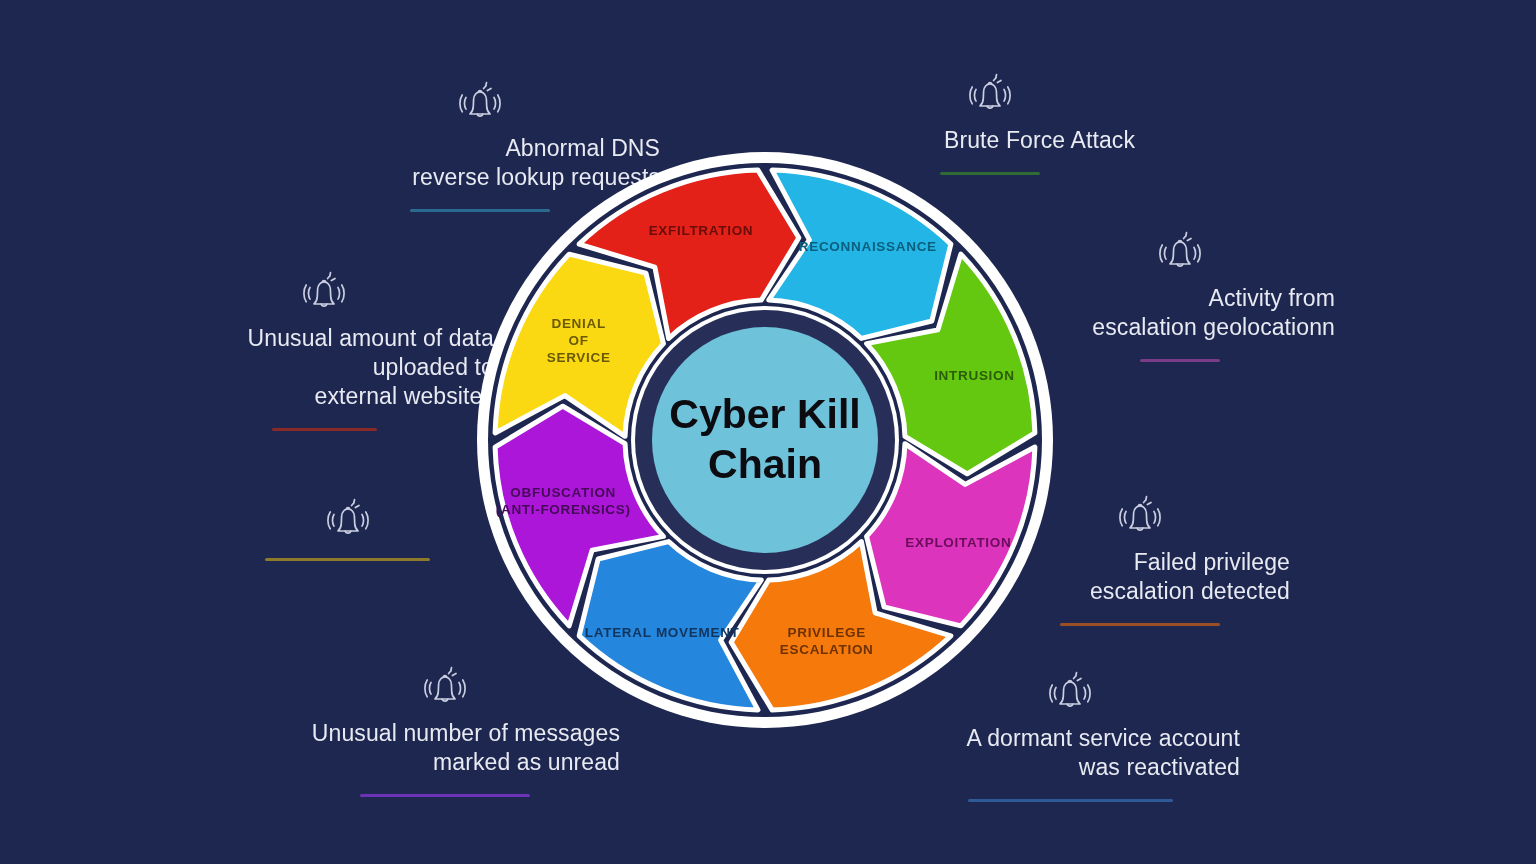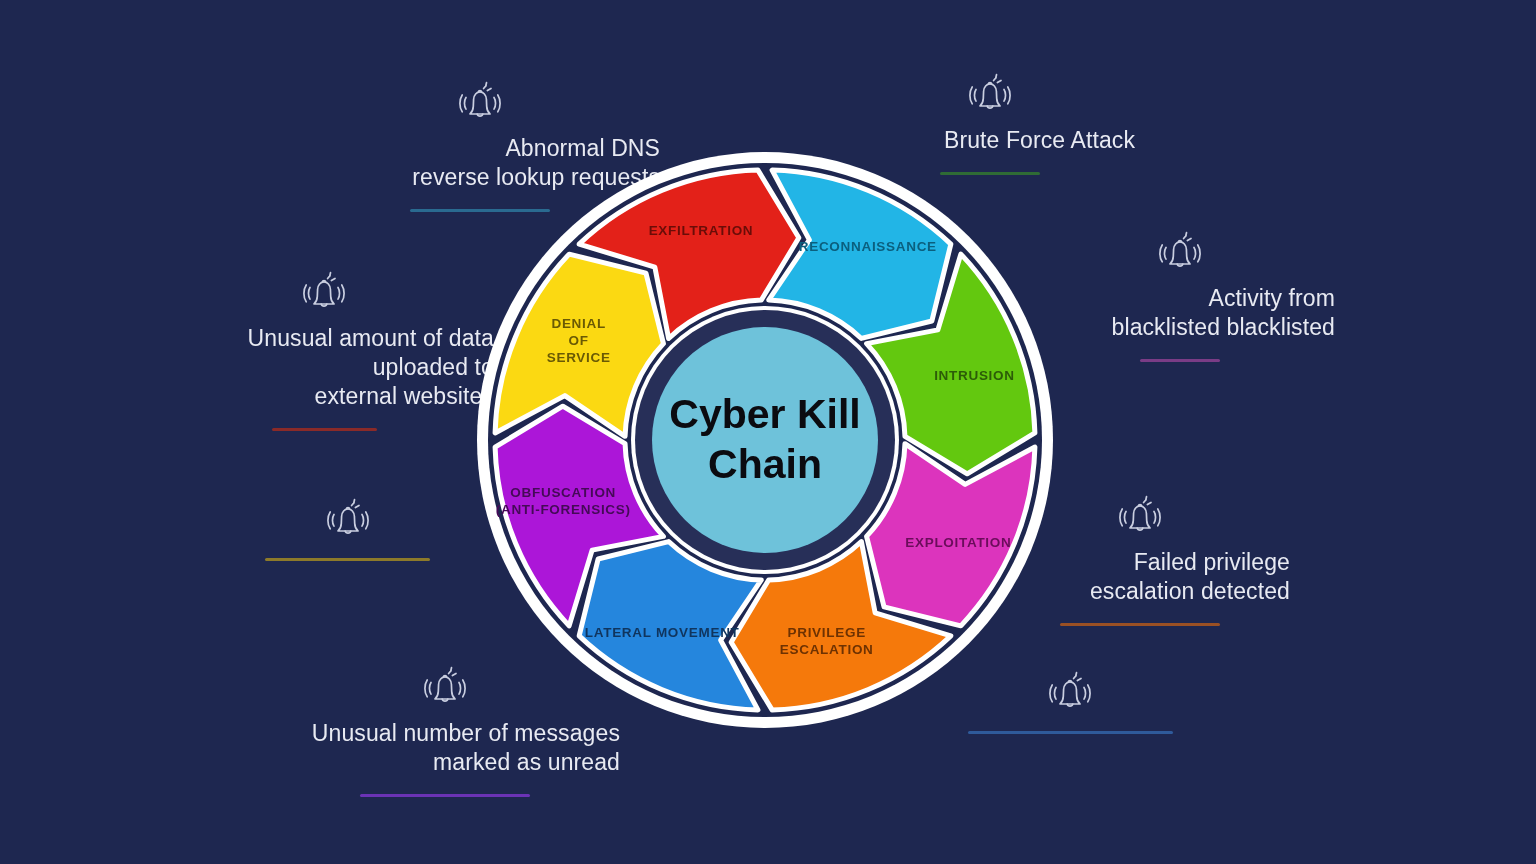--- a/index.html
+++ b/index.html
@@ -130,21 +130,21 @@
       <g fill="none" stroke="#c9cee0" stroke-width="1.7" stroke-linecap="round" stroke-linejoin="round">
         <path d="M16 36h20c-2.6-2.3-3.2-4.6-3.3-7.6l-.3-7.1c-.2-4.2-3.1-7.4-6.4-7.4s-6.2 3.2-6.4 7.4l-.3 7.1c-.1 3-0.7 5.3-3.3 7.6z"></path>
         <path d="M23.2 36a2.9 2.9 0 0 0 5.6 0"></path>
         <path d="M24.5 14.2a1.5 1.5 0 1 1 3 0"></path>
         <path d="M12 19.5c-2 3-2.1 8.3 0 11.6M8.2 17c-3 4.6-3.1 12.5 0 16.8"></path>
         <path d="M40 19.5c2 3 2.1 8.3 0 11.6M43.8 17c3 4.6 3.1 12.5 0 16.8"></path>
         <path d="M29.6 10.6l2.5-3.2M33.4 12.6l3.6-2.2M31.7 8.3l.8-3.6"></path>
       </g>
     </svg>
     <div class="callout-text">Activity from
-blacklisted blacklisted</div>
+escalation geolocationn</div>
     <div class="rule" style="background:#7a3c86; width:80px;"></div>
   </div>
 
   <div class="callout" style="left:990px; top:492px; width:300px;">
     <svg class="bell" width="52" height="46" viewBox="0 0 52 46">
       <g fill="none" stroke="#c9cee0" stroke-width="1.7" stroke-linecap="round" stroke-linejoin="round">
         <path d="M16 36h20c-2.6-2.3-3.2-4.6-3.3-7.6l-.3-7.1c-.2-4.2-3.1-7.4-6.4-7.4s-6.2 3.2-6.4 7.4l-.3 7.1c-.1 3-0.7 5.3-3.3 7.6z"></path>
         <path d="M23.2 36a2.9 2.9 0 0 0 5.6 0"></path>
         <path d="M24.5 14.2a1.5 1.5 0 1 1 3 0"></path>
         <path d="M12 19.5c-2 3-2.1 8.3 0 11.6M8.2 17c-3 4.6-3.1 12.5 0 16.8"></path>
@@ -161,20 +161,22 @@
     <svg class="bell" width="52" height="46" viewBox="0 0 52 46">
       <g fill="none" stroke="#c9cee0" stroke-width="1.7" stroke-linecap="round" stroke-linejoin="round">
         <path d="M16 36h20c-2.6-2.3-3.2-4.6-3.3-7.6l-.3-7.1c-.2-4.2-3.1-7.4-6.4-7.4s-6.2 3.2-6.4 7.4l-.3 7.1c-.1 3-0.7 5.3-3.3 7.6z"></path>
         <path d="M23.2 36a2.9 2.9 0 0 0 5.6 0"></path>
         <path d="M24.5 14.2a1.5 1.5 0 1 1 3 0"></path>
         <path d="M12 19.5c-2 3-2.1 8.3 0 11.6M8.2 17c-3 4.6-3.1 12.5 0 16.8"></path>
         <path d="M40 19.5c2 3 2.1 8.3 0 11.6M43.8 17c3 4.6 3.1 12.5 0 16.8"></path>
         <path d="M29.6 10.6l2.5-3.2M33.4 12.6l3.6-2.2M31.7 8.3l.8-3.6"></path>
       </g>
     </svg>
+    <div class="callout-text">A dormant service account
+was reactivated</div>
     <div class="rule" style="background:#2f5a9a; width:205px;"></div>
   </div>
 
   <div id="wheel">
     <svg width="590" height="590" viewBox="0 0 590 590">
 
       <circle cx="295" cy="295" r="288" fill="#ffffff"></circle>
 
       <circle cx="295" cy="295" r="277" fill="#1e2750"></circle>
 

